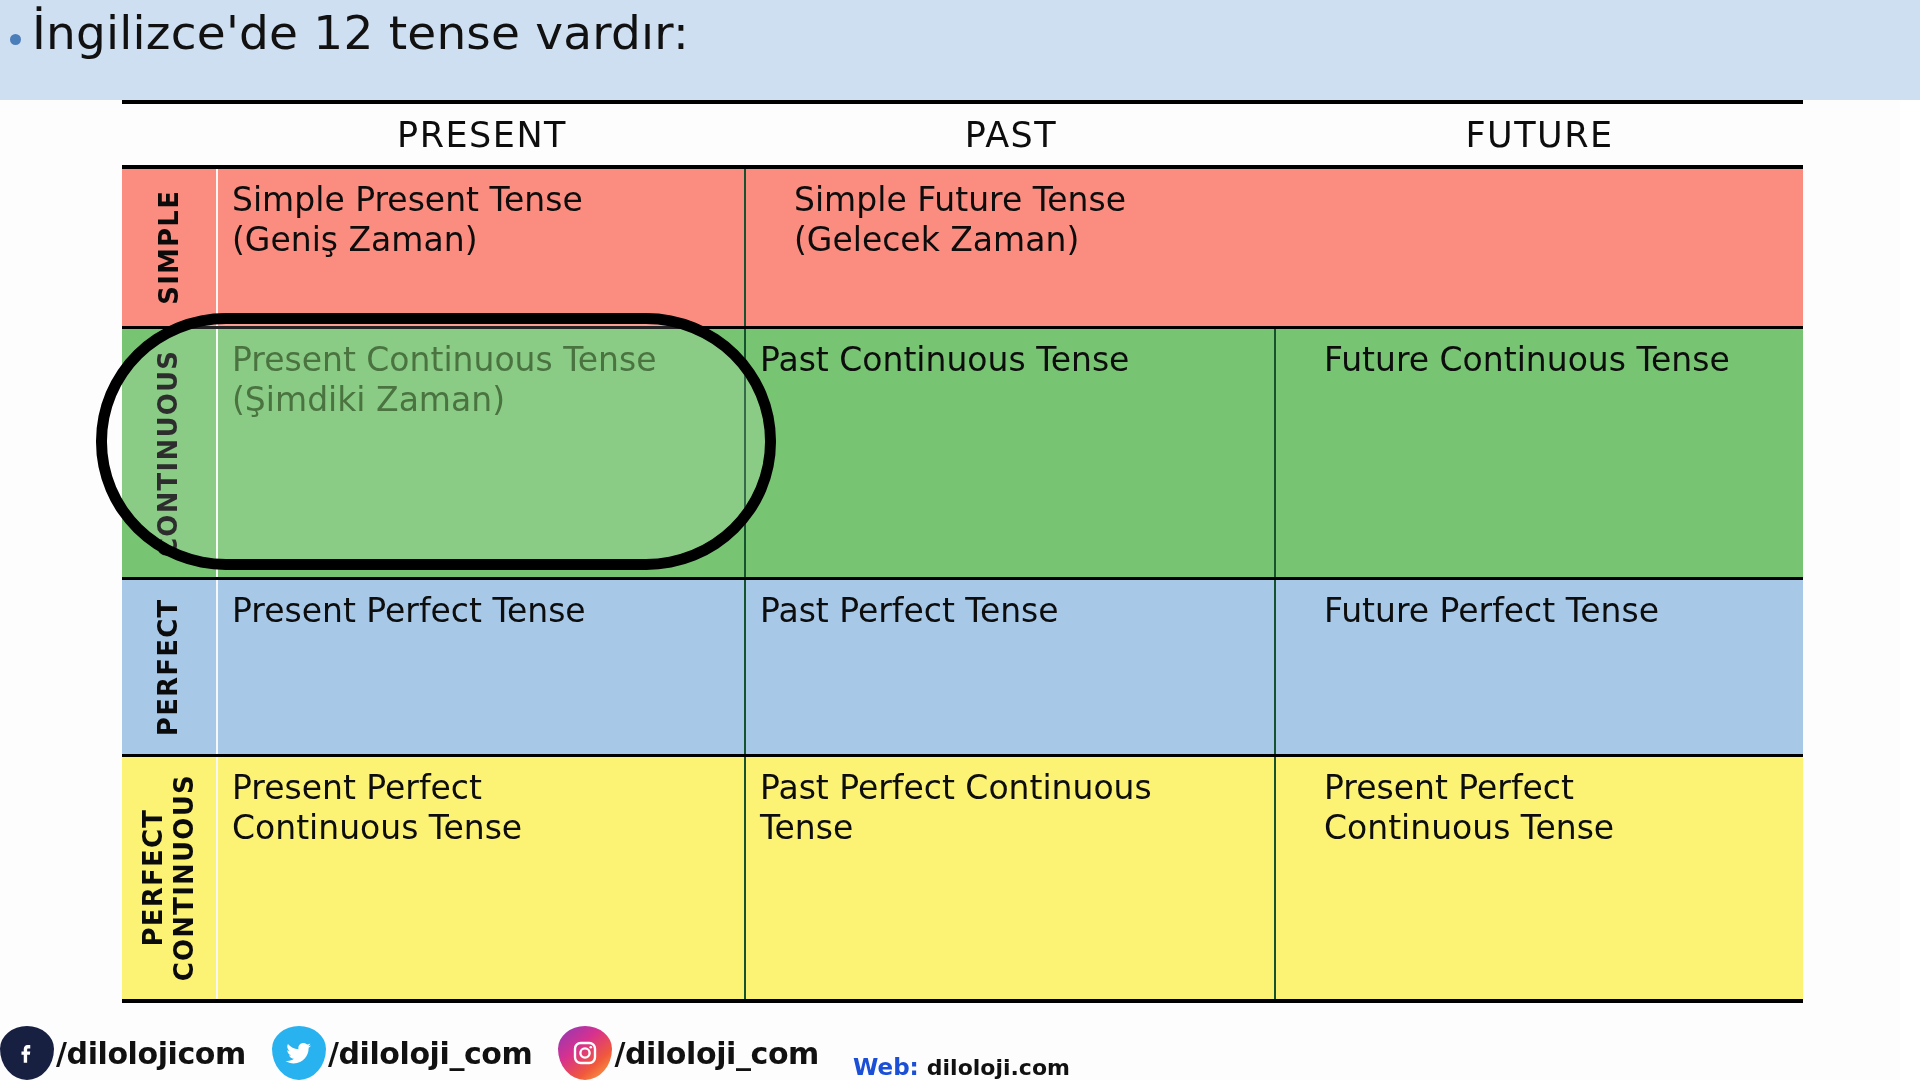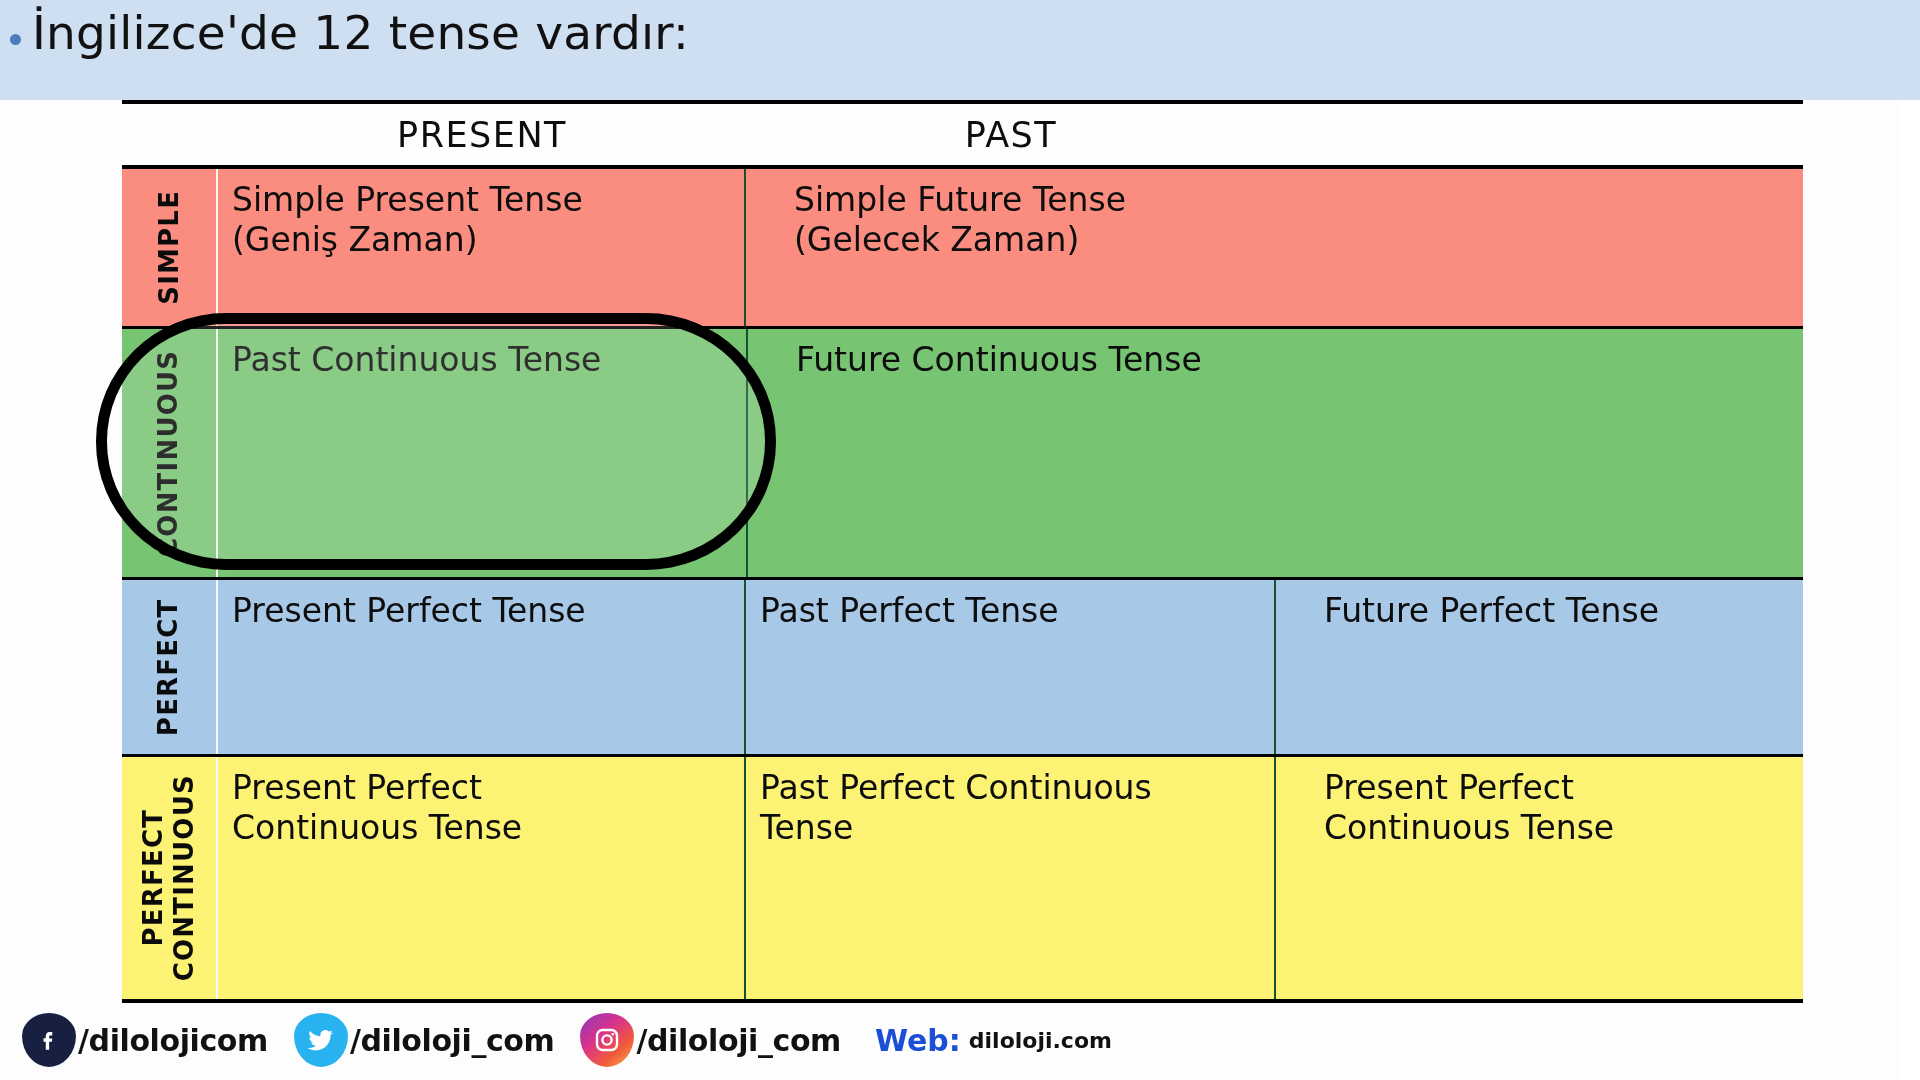--- a/index.html
+++ b/index.html
@@ -189,22 +189,21 @@
   }
 
   
   #footer {
     position: absolute;
     left: 0;
     top: 1000px;
     width: 1920px;
     height: 80px;
     display: flex;
-    align-items: center;
-    padding-left: 22px;
+    align-items: flex-end;
   }
   .social {
     display: flex;
     align-items: center;
     margin-right: 26px;
   }
   .badge {
     width: 54px; height: 54px;
     flex: none;
     display: flex;
@@ -231,21 +230,21 @@
     color: #111111;
     letter-spacing: -0.4px;
   }
   .web-block {
     display: flex;
     align-items: center;
     margin-left: 8px;
   }
   .web-label {
     font-family: "DejaVu Sans", sans-serif;
-    font-size: 30px;
+    font-size: 23px;
     font-weight: 700;
     color: #1a4fd6;
     margin-right: 8px;
   }
   .web-url {
     font-family: "DejaVu Sans", sans-serif;
     font-size: 22px;
     font-weight: 700;
     color: #111111;
   }
@@ -263,37 +262,39 @@
   </div>
 
   <div id="table">
 
     <div class="top-rule"></div>
 
     <div class="col-head-row">
       <div class="ch-spacer"></div>
       <div class="ch-cell ch-present">PRESENT</div>
       <div class="ch-cell ch-past">PAST</div>
+      <div class="ch-cell ch-future">FUTURE</div>
     </div>
     <div class="head-rule"></div>
 
     <div class="body">
 
       <div class="row row-simple bg-red">
         <div class="row-header">
           <span class="rh-inner">SIMPLE</span>
         </div>
         <div class="cell c-present">Simple Present Tense<br>(Geniş Zaman)</div>
         <div class="cell c-future">Simple Future Tense<br>(Gelecek Zaman)</div>
       </div>
 
       <div class="row row-cont bg-green sep">
         <div class="row-header">
           <span class="rh-inner">CONTINUOUS</span>
         </div>
+        <div class="cell c-present highlighted-text">Present Continuous Tense<br>(Şimdiki Zaman)</div>
         <div class="cell c-past">Past Continuous Tense</div>
         <div class="cell c-future">Future Continuous Tense</div>
       </div>
 
       <div class="row row-perfect bg-blue sep">
         <div class="row-header">
           <span class="rh-inner">PERFECT</span>
         </div>
         <div class="cell c-present">Present Perfect Tense</div>
         <div class="cell c-past">Past Perfect Tense</div>

